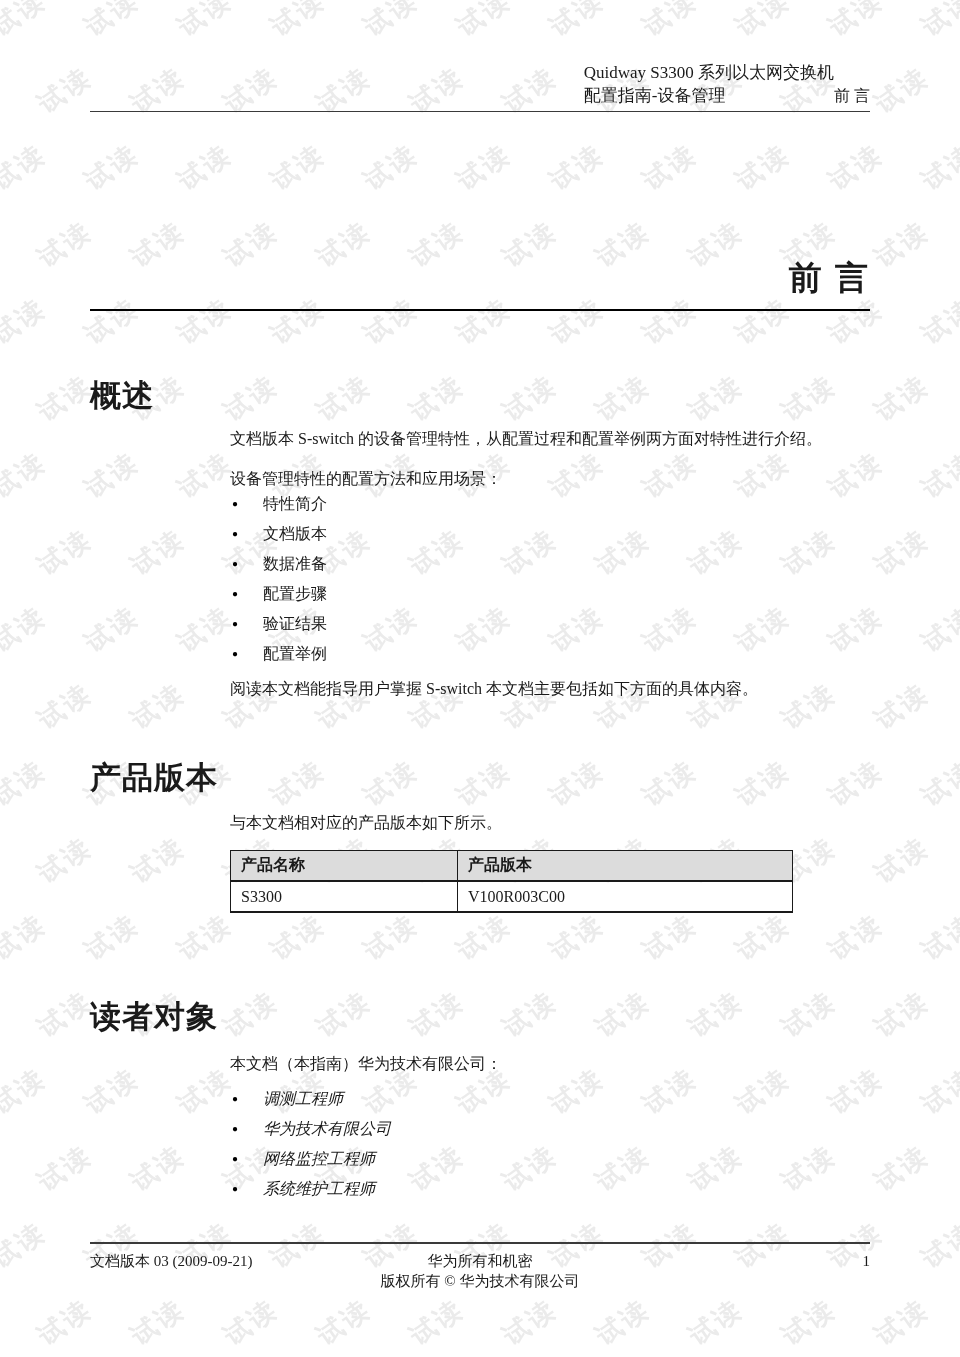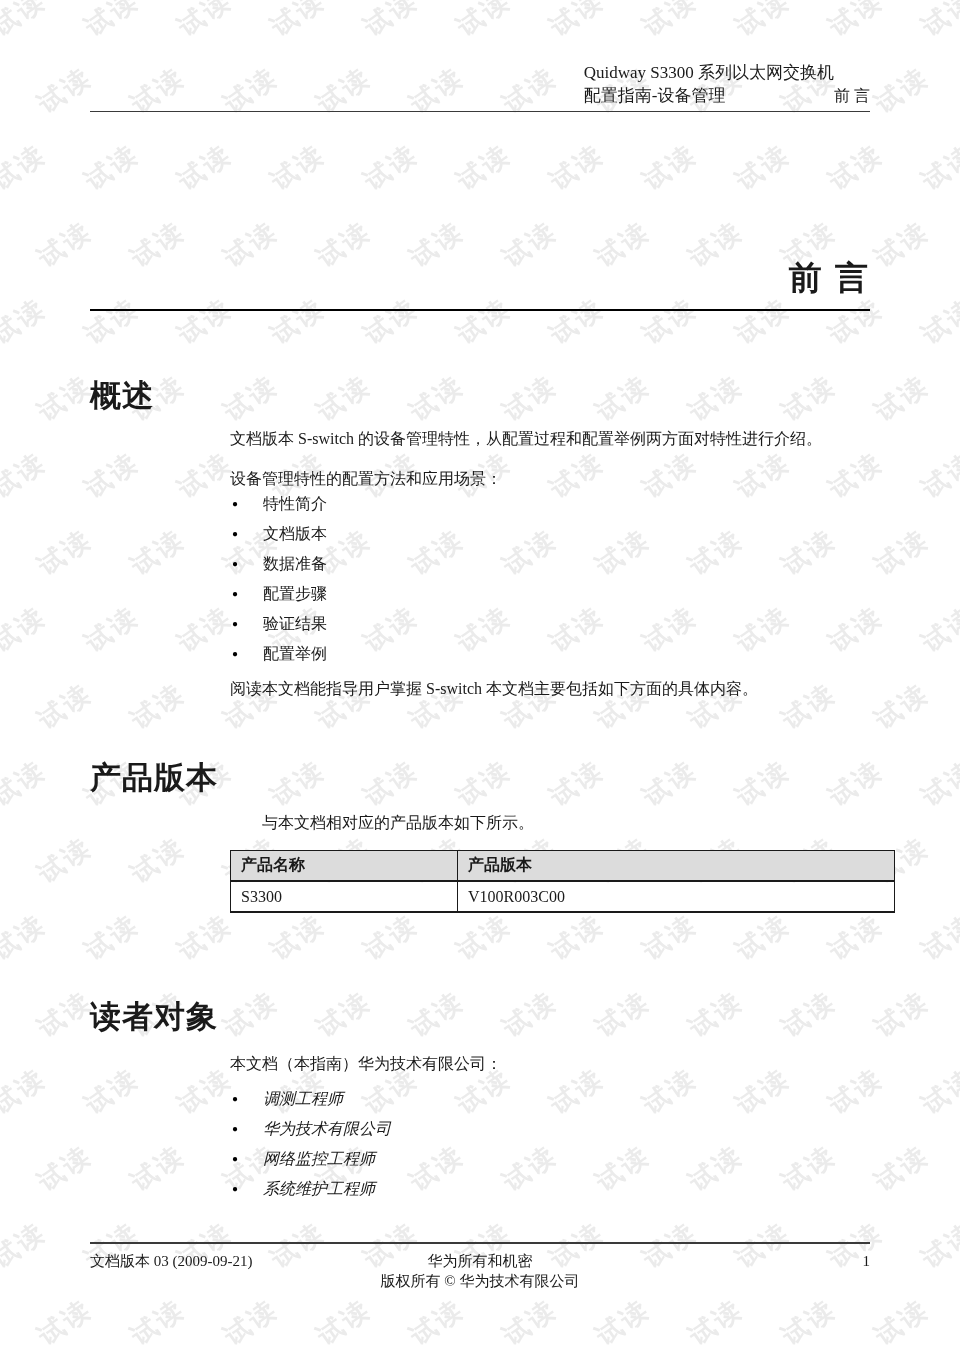--- a/index.html
+++ b/index.html
@@ -61,40 +61,40 @@
   .h-audience { top: 1000px; }
 
   
   .para {
     position: absolute; left: 230px; width: 642px;
     font-size: 16px; line-height: 22px;
   }
   .p1 { top: 428px; }
   .p2 { top: 468px; }
   .p3 { top: 678px; }
-  .p4 { top: 812px; margin-left: 32px; }
+  .p4 { top: 812px; }
   .p5 { top: 1053px; }
 
   
   .bullets { position: absolute; left: 230px; list-style: none; }
   .bullets-overview { top: 489px; }
   .bullets-audience { top: 1084px; font-style: italic; }
   .bullets li {
     position: relative; height: 30px; line-height: 30px;
     padding-left: 33px; font-size: 16px;
   }
   .bullets li::before {
     content: "●"; position: absolute; left: 2px; top: 0;
     font-size: 10px; line-height: 30px; color: #000;
   }
 
   
   .product-table {
     position: absolute; top: 850px; left: 230px;
-    border-collapse: collapse; width: 665px;
+    border-collapse: collapse; width: 563px;
     font-size: 16px;
   }
   .product-table th {
     background: #dcdcdc;
     font-family: "Liberation Sans", sans-serif;
     font-weight: bold; font-size: 16px; text-align: left;
     border: 1.5px solid #1a1a1a; border-bottom-width: 2px;
     padding: 4px 10px; height: 30px;
   }
   .product-table td {

